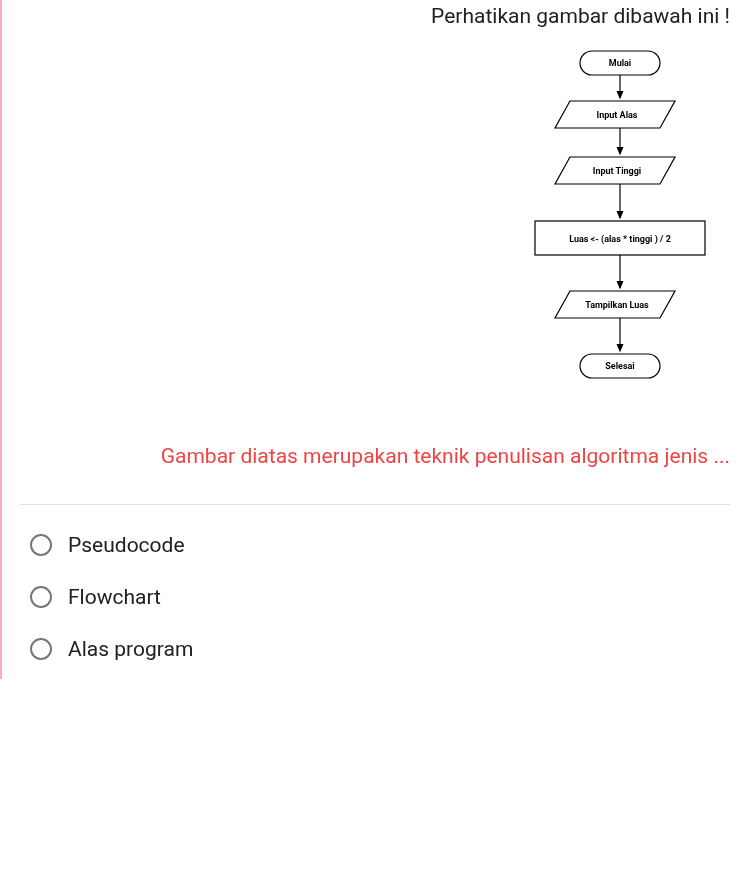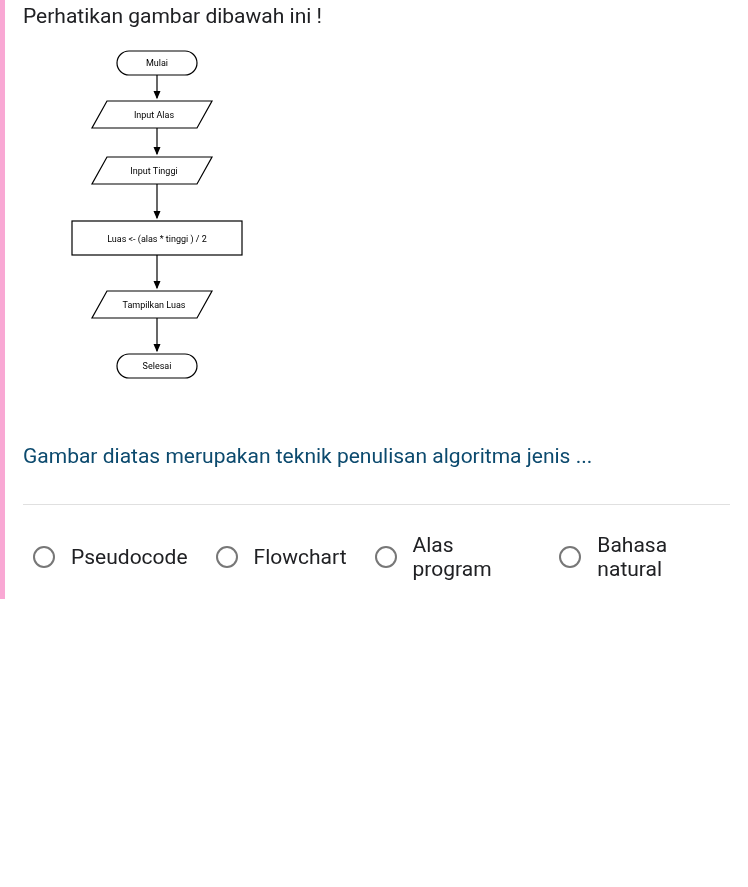--- a/index.html
+++ b/index.html
@@ -4,47 +4,50 @@
   <style>
     * { box-sizing: border-box; margin: 0; padding: 0; }
     body {
       font-family: -apple-system, BlinkMacSystemFont, 'Segoe UI', Roboto, Arial, sans-serif;
       color: #202124;
       background: #fff;
       width: 748px;
       padding: 0;
     }
     .container {
-      border-left: 5px solid #f9a8d4;
+      border-left: 2px solid #f9a8d4;
       padding: 0 18px 18px 18px;
+      text-align: right;
     }
     .question-intro {
       font-size: 21px;
       font-weight: 400;
       color: #202124;
       padding-top: 4px;
       margin-bottom: 18px;
     }
     .flowchart-wrap {
       margin: 10px 0 24px 24px;
+      font-weight: bold;
     }
     .question-text {
       font-size: 21px;
       font-weight: 400;
-      color: #0c4a6e;
+      color: #ef4444;
       margin-top: 20px;
       margin-bottom: 36px;
     }
     .divider {
       border: none;
       border-top: 1px solid #e0e0e0;
       margin: 0 0 28px 0;
     }
     .options {
       display: flex;
+      flex-direction: column;
       gap: 28px;
       padding-left: 10px;
     }
     .option {
       display: flex;
       align-items: center;
       gap: 16px;
       cursor: pointer;
     }
     .radio {
@@ -113,18 +116,14 @@
       <span class="option-label">Pseudocode</span>
     </div>
     <div class="option">
       <span class="radio"></span>
       <span class="option-label">Flowchart</span>
     </div>
     <div class="option">
       <span class="radio"></span>
       <span class="option-label">Alas program</span>
     </div>
-    <div class="option">
-      <span class="radio"></span>
-      <span class="option-label">Bahasa natural</span>
-    </div>
   </div>
 </div>
 
 </body></html>

